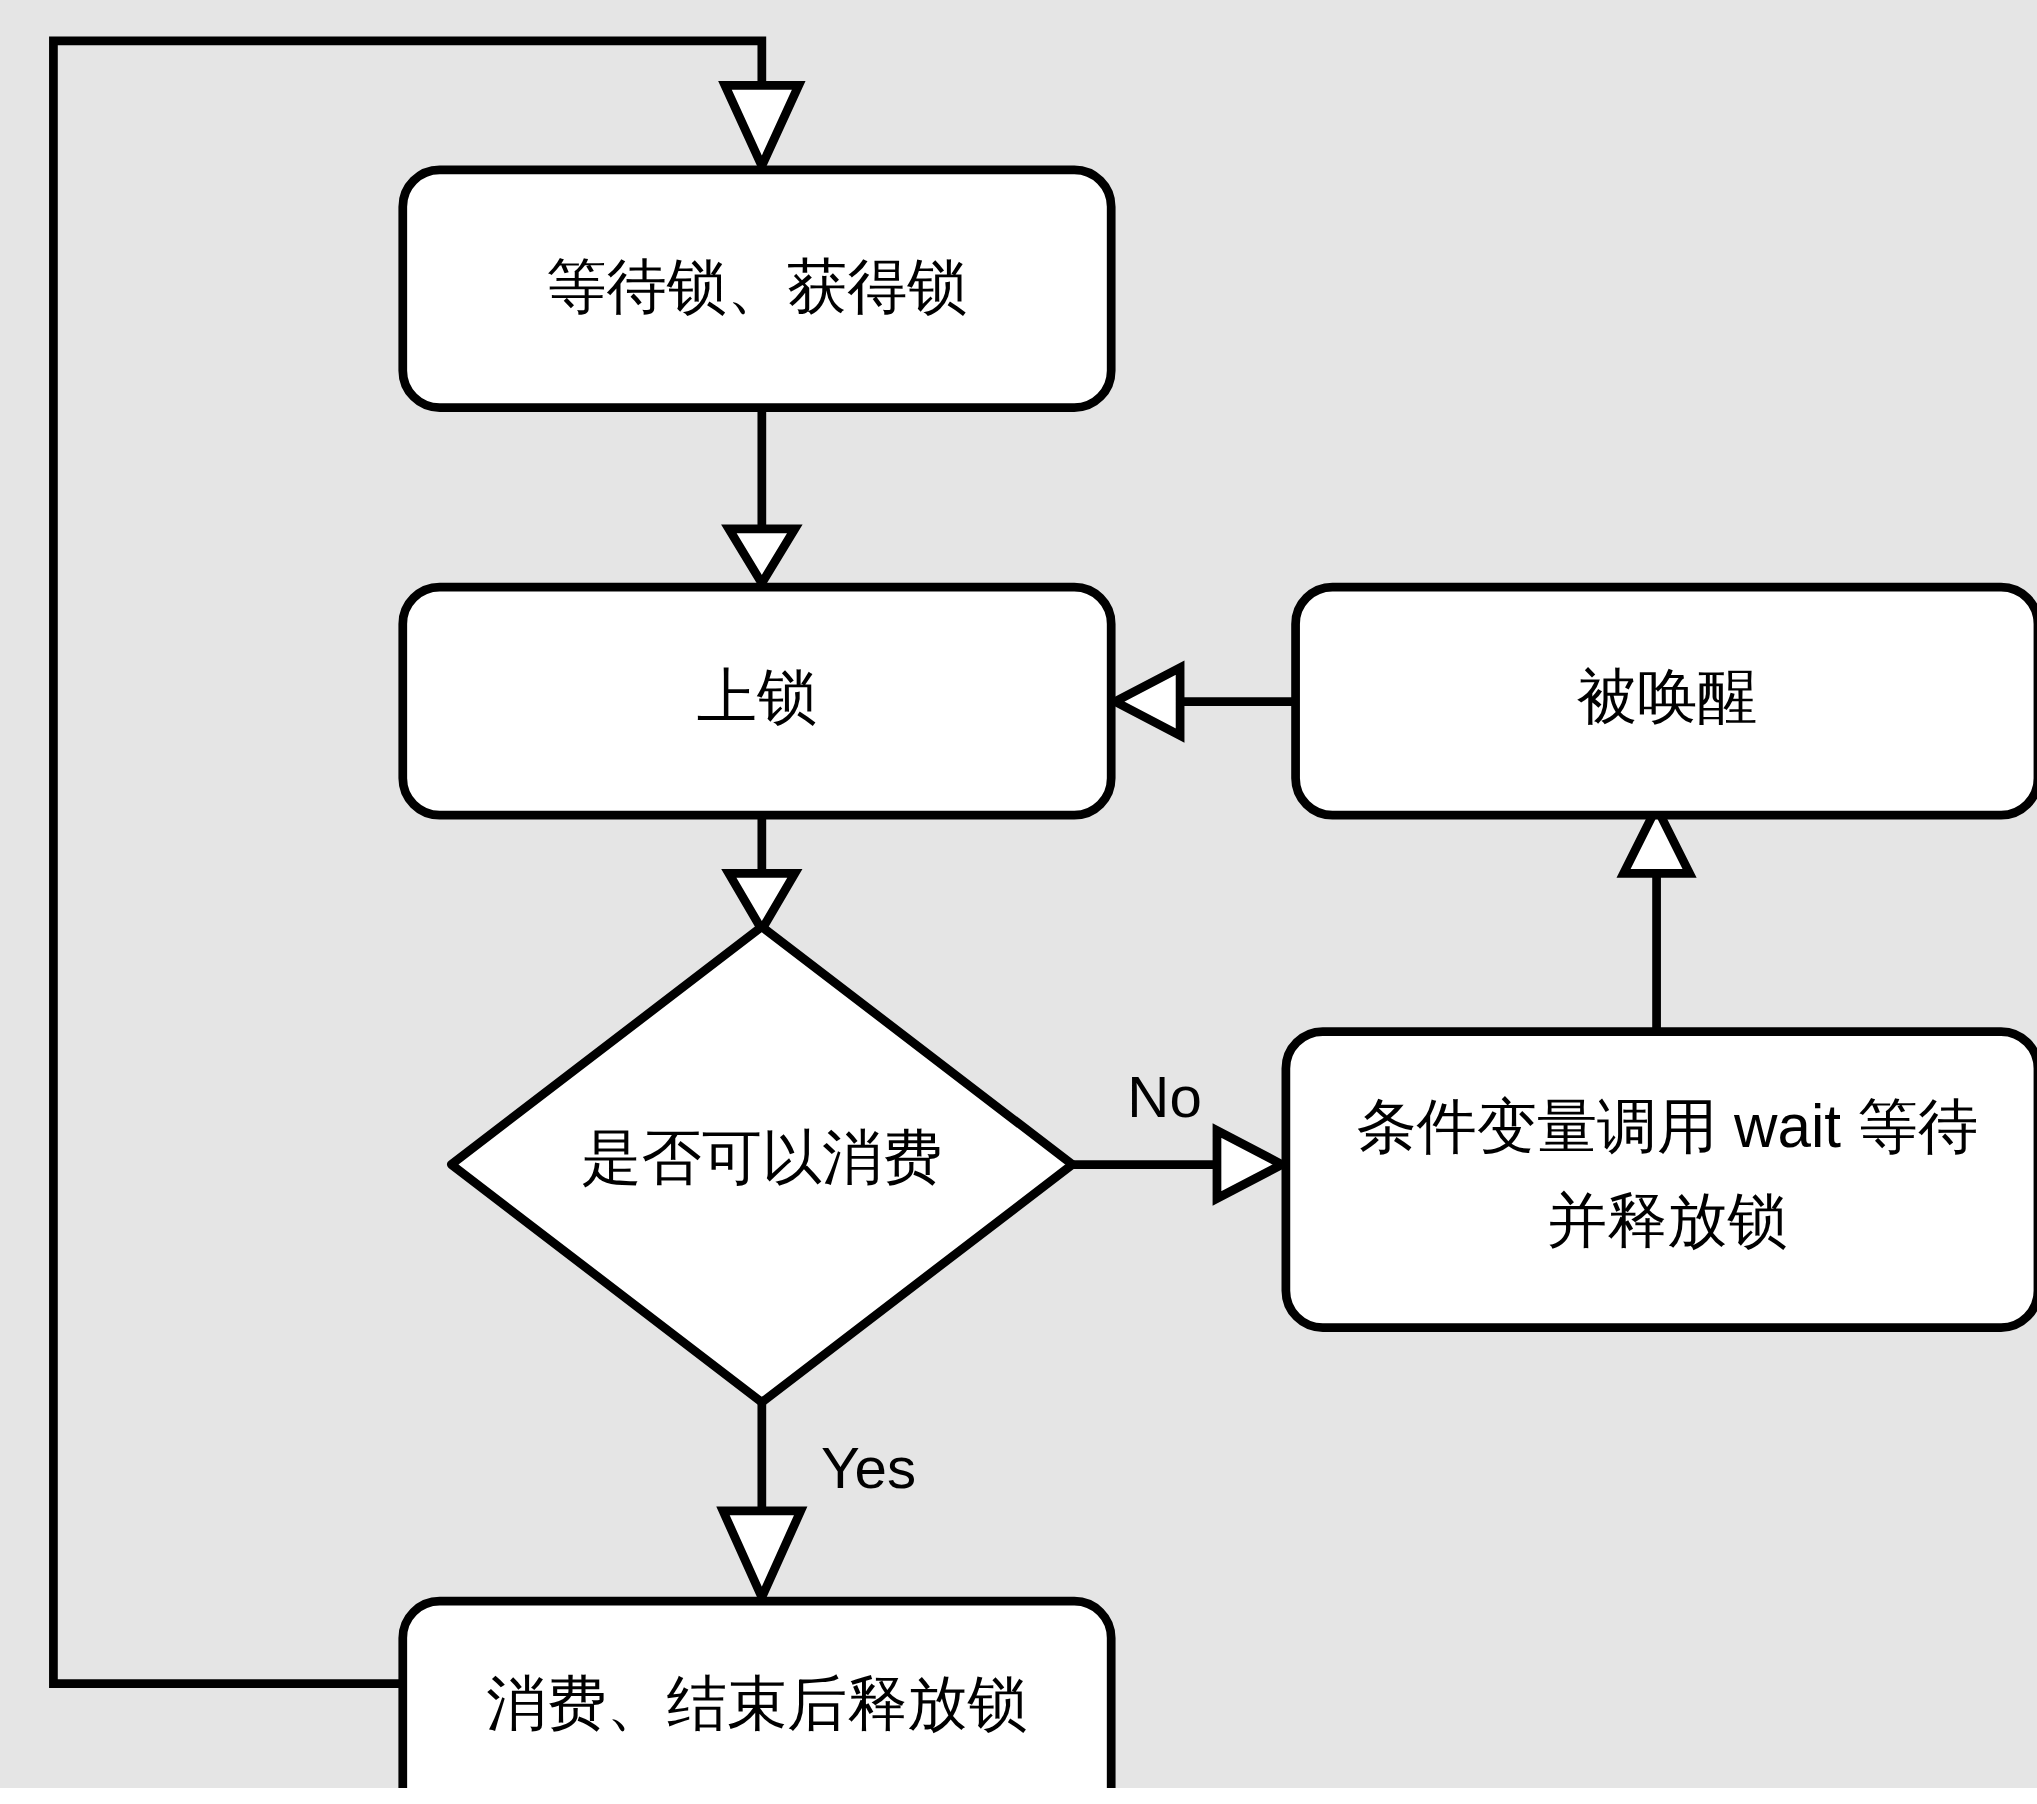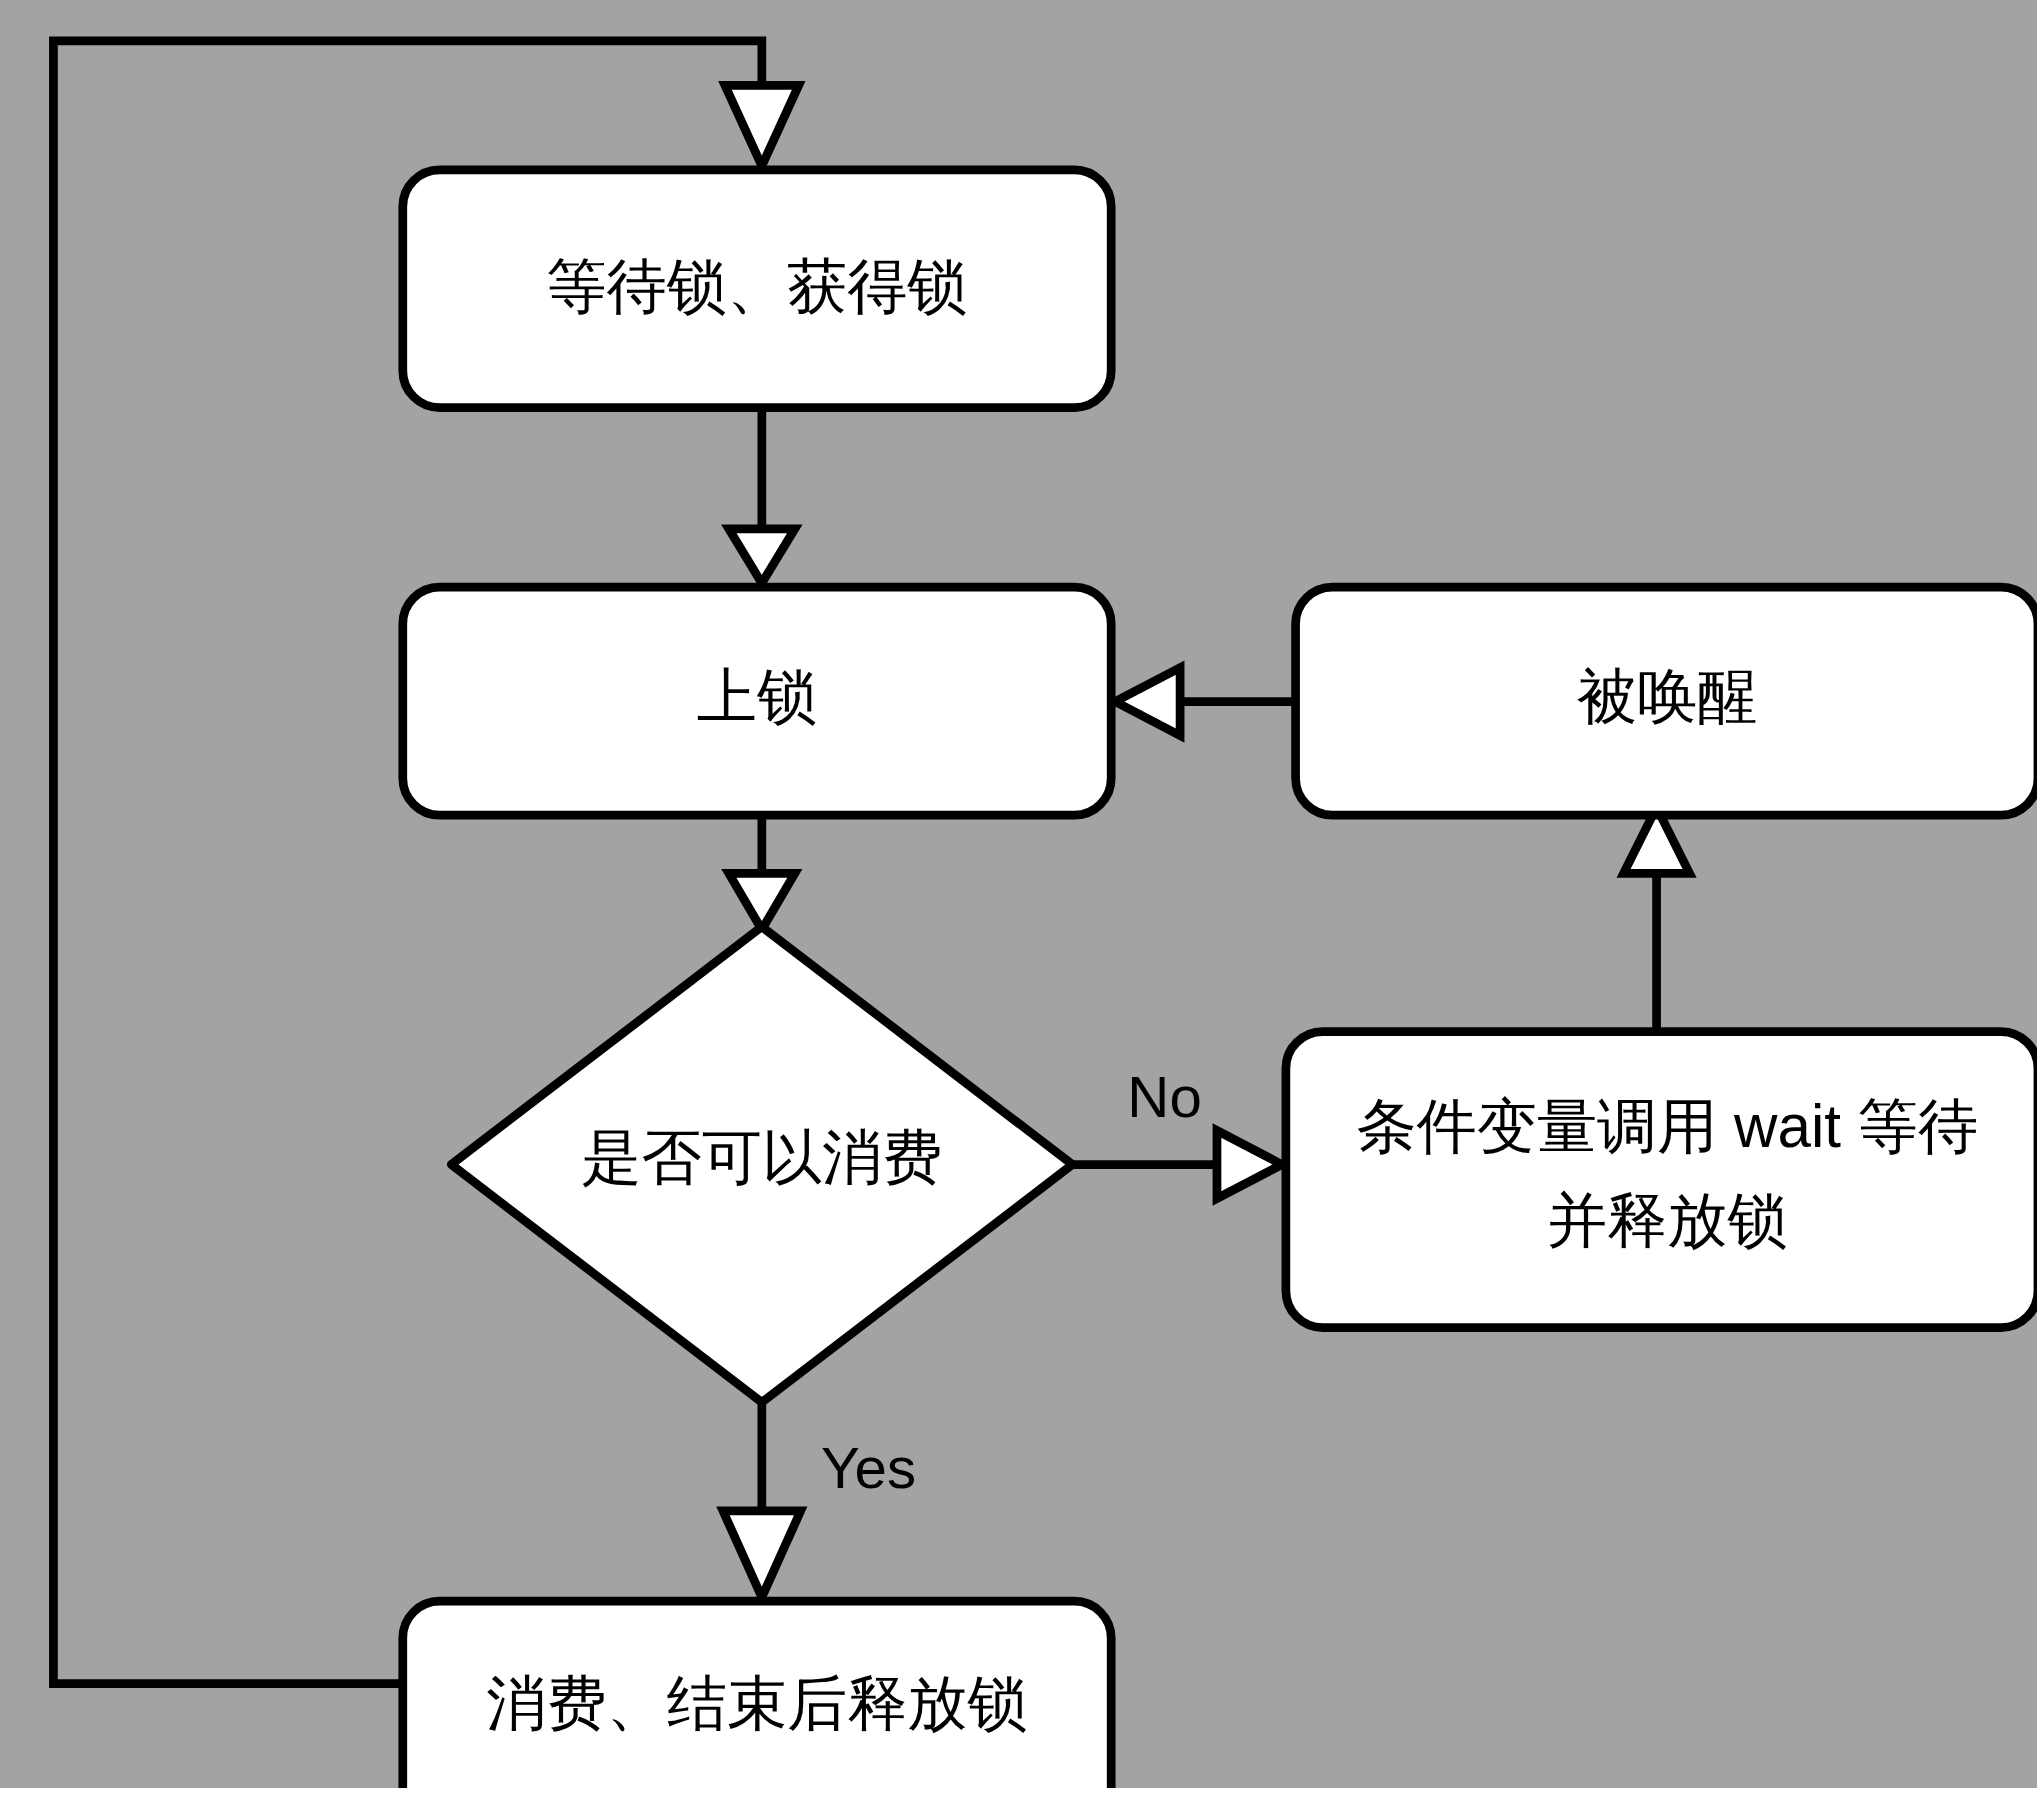--- a/index.html
+++ b/index.html
@@ -7,21 +7,21 @@
     padding: 0;
     background: #ffffff;
   }
   body {
     font-family: "Liberation Sans", "DejaVu Sans", sans-serif;
   }
   #canvas {
     position: relative;
     width: 2038px;
     height: 1788px;
-    background: #a3a3a3;
+    background: #e5e5e5;
     overflow: hidden;
   }
   svg.flow {
     position: absolute;
     top: 0;
     left: 0;
     width: 2038px;
     height: 1805px;
     display: block;
   }

